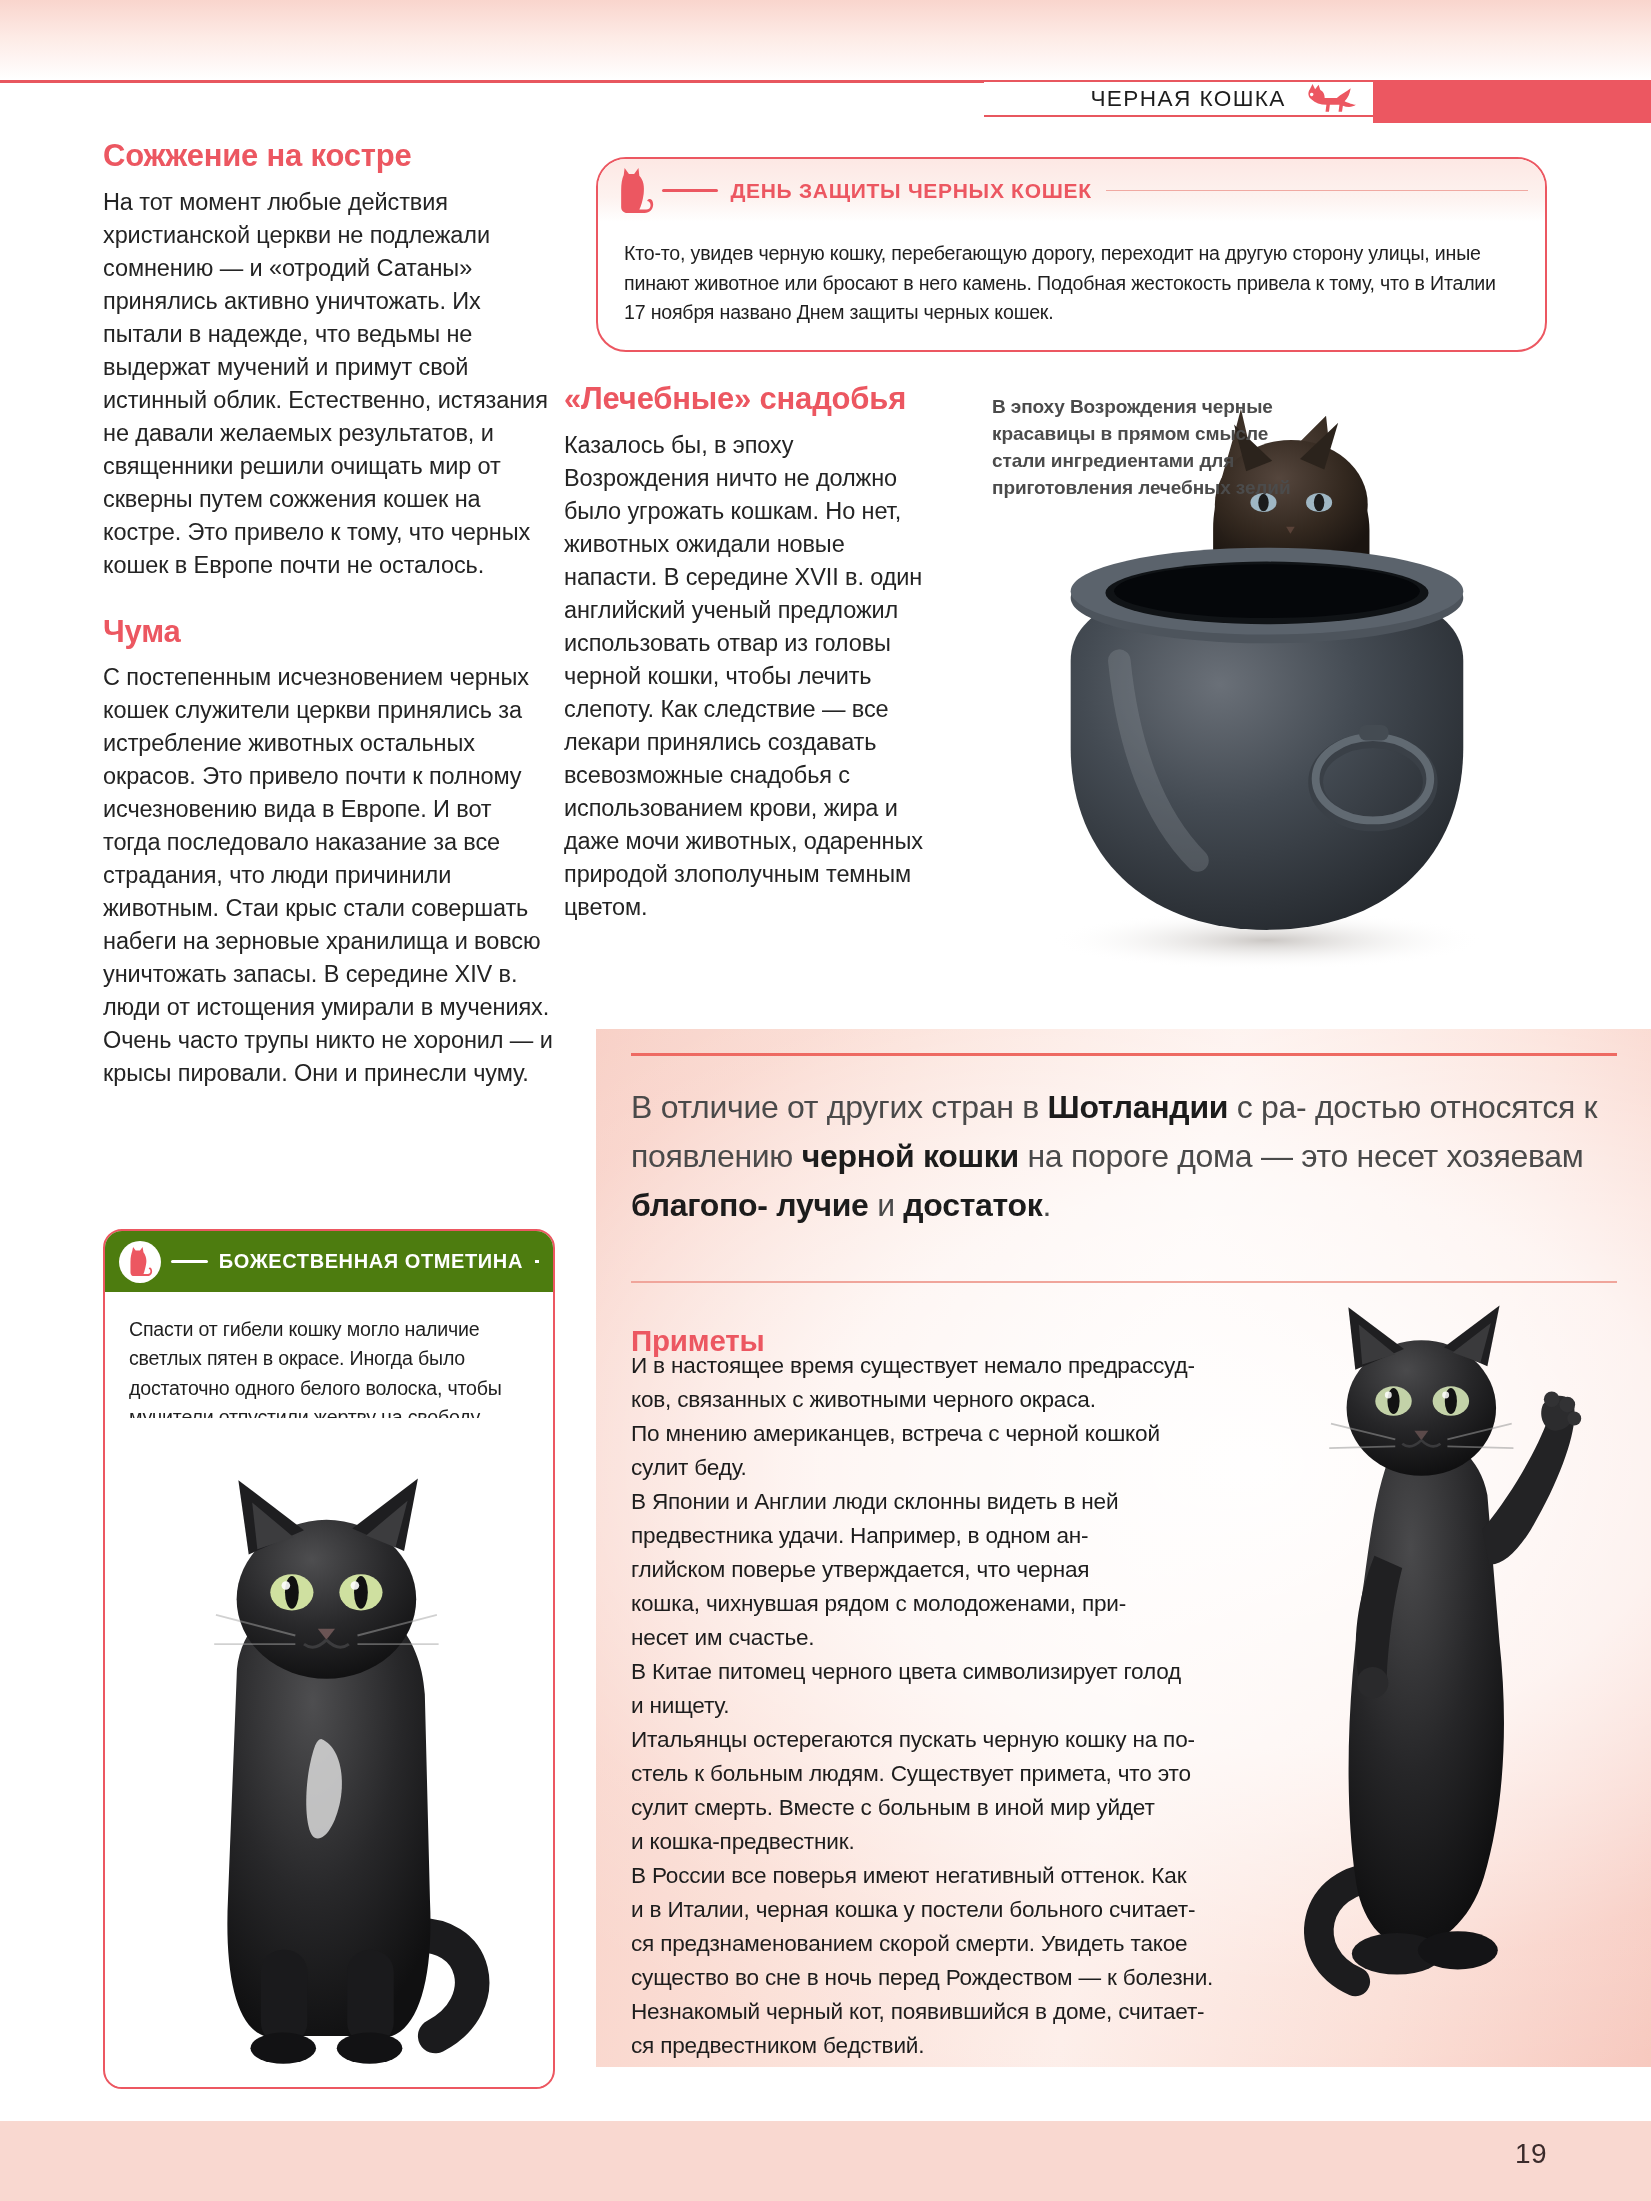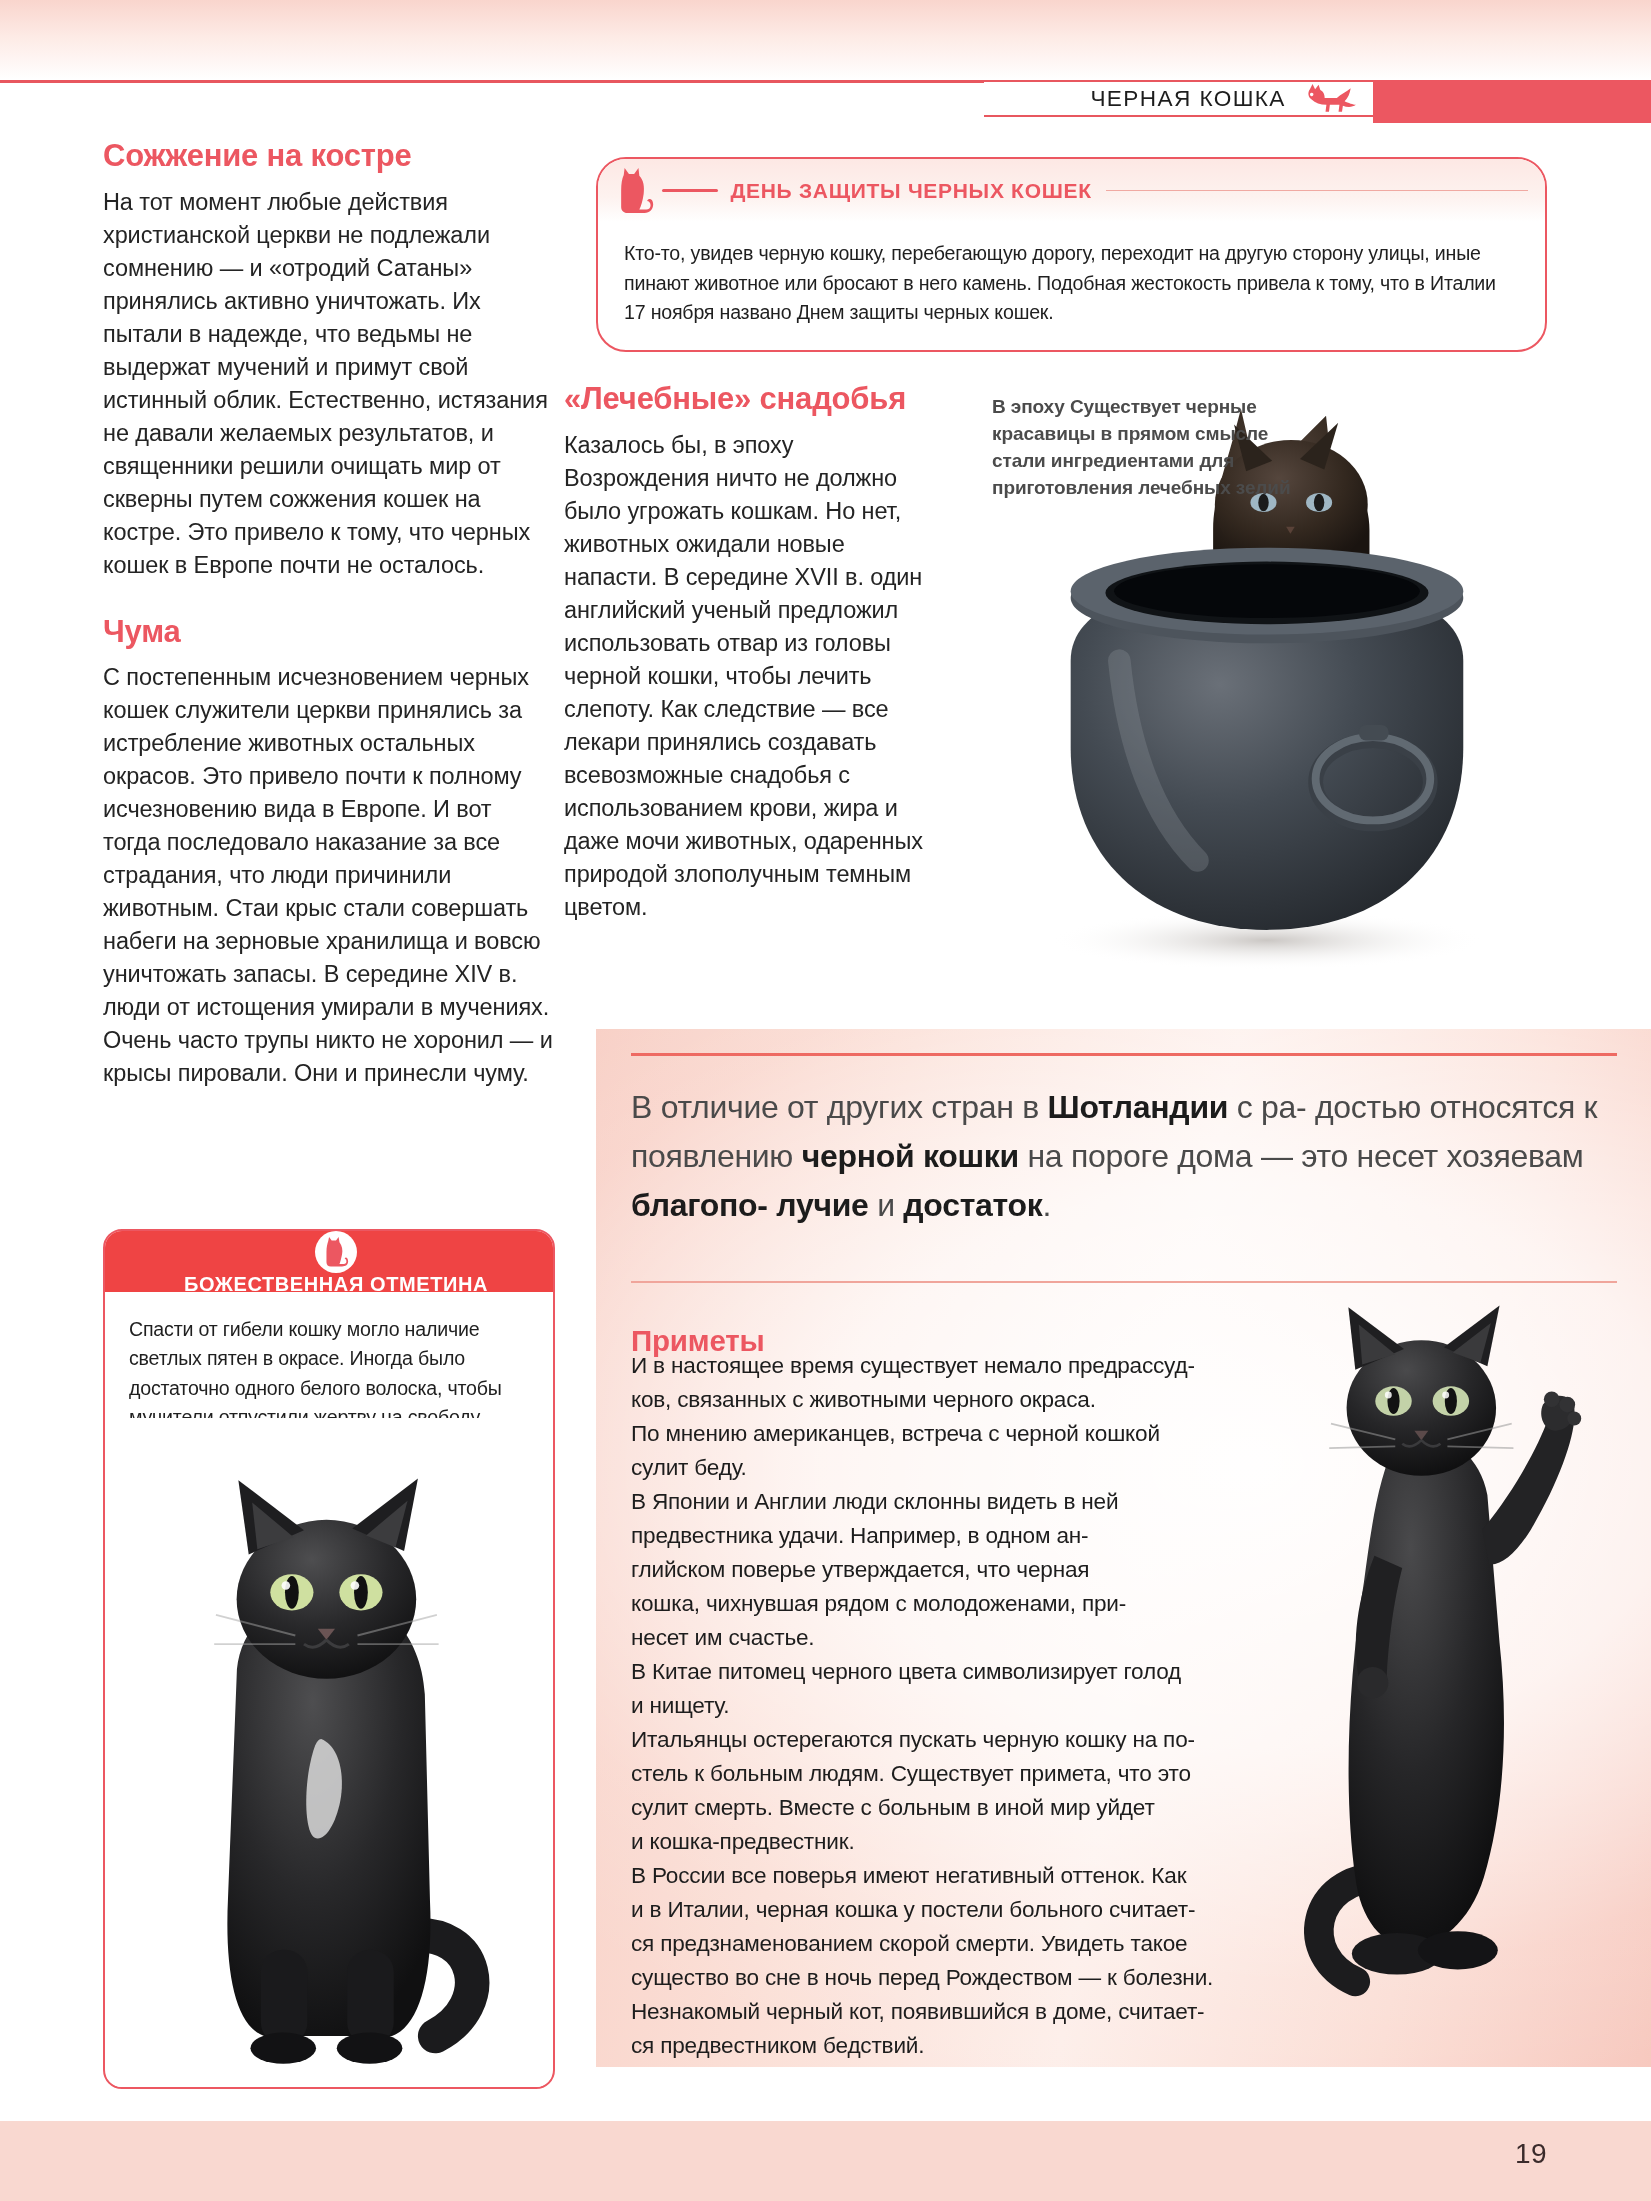--- a/index.html
+++ b/index.html
@@ -126,21 +126,21 @@
     position:absolute;left:1251px;top:1269px;width:365px;height:756px;
   }
 
   
   .callout-mark{
     position:absolute;left:103px;top:1229px;width:452px;height:860px;
     border:2.6px solid #ec5761;border-radius:19px;overflow:hidden;
     background:#fff;box-sizing:border-box;
   }
   .cm-head{
-    height:61px;background:#ef4444;display:flex;align-items:center;padding-left:14px;flex-direction:column;
+    height:61px;background:#4d7c0f;display:flex;align-items:center;padding-left:14px;
   }
   .cm-badge{
     width:42px;height:42px;border-radius:50%;background:#ffffff;
     display:flex;align-items:center;justify-content:center;flex:0 0 auto;
   }
   .cm-badge svg{width:26px;height:29.5px;display:block;}
   .cm-dash{width:37px;height:3.5px;background:#ffffff;margin:0 10.4px;border-radius:1.7px;}
   .cm-title{color:#ffffff;font-weight:bold;font-size:20px;letter-spacing:0.6px;white-space:nowrap;}
   .cm-dash2{flex:1;height:2.6px;background:#ffffff;margin:0 14px 0 12px;}
   .cm-body{padding:22.6px 24px 0 24px;}
@@ -248,21 +248,21 @@
       <ellipse cx="330" cy="252" rx="186" ry="36" fill="#101316"></ellipse>
       <ellipse cx="330" cy="250" rx="176" ry="31" fill="#05070a"></ellipse>
 
       <path d="M160 330 C170 430 200 510 250 560" stroke="#8d959d" stroke-width="26" fill="none" opacity="0.30" stroke-linecap="round"></path>
 
       <ellipse cx="452" cy="470" rx="66" ry="48" fill="none" stroke="#3a4047" stroke-width="17"></ellipse>
       <ellipse cx="452" cy="466" rx="66" ry="48" fill="none" stroke="#6c747d" stroke-width="9" opacity="0.8"></ellipse>
       <rect x="436" y="404" width="34" height="18" rx="8" fill="#444b52"></rect>
     </svg>
   </div>
-  <div class="cap-cauldron">В эпоху Существует черные красавицы в прямом смысле стали ингредиентами для приготовления лечебных зелий</div>
+  <div class="cap-cauldron">В эпоху Возрождения черные красавицы в прямом смысле стали ингредиентами для приготовления лечебных зелий</div>
 
   <div class="pinkpanel">
     <div class="pp-rule"></div>
 
     <div class="pp-lead">
       <span><span>В отличие от других стран в </span><b>Шотландии</b><span> с ра-</span></span>
       <span><span>достью относятся к появлению </span><b>черной кошки</b></span>
       <span><span>на пороге дома — это несет хозяевам </span><b>благопо-</b></span>
       <span><b>лучие</b><span> и </span><b>достаток</b><span>.</span></span>
     </div>

